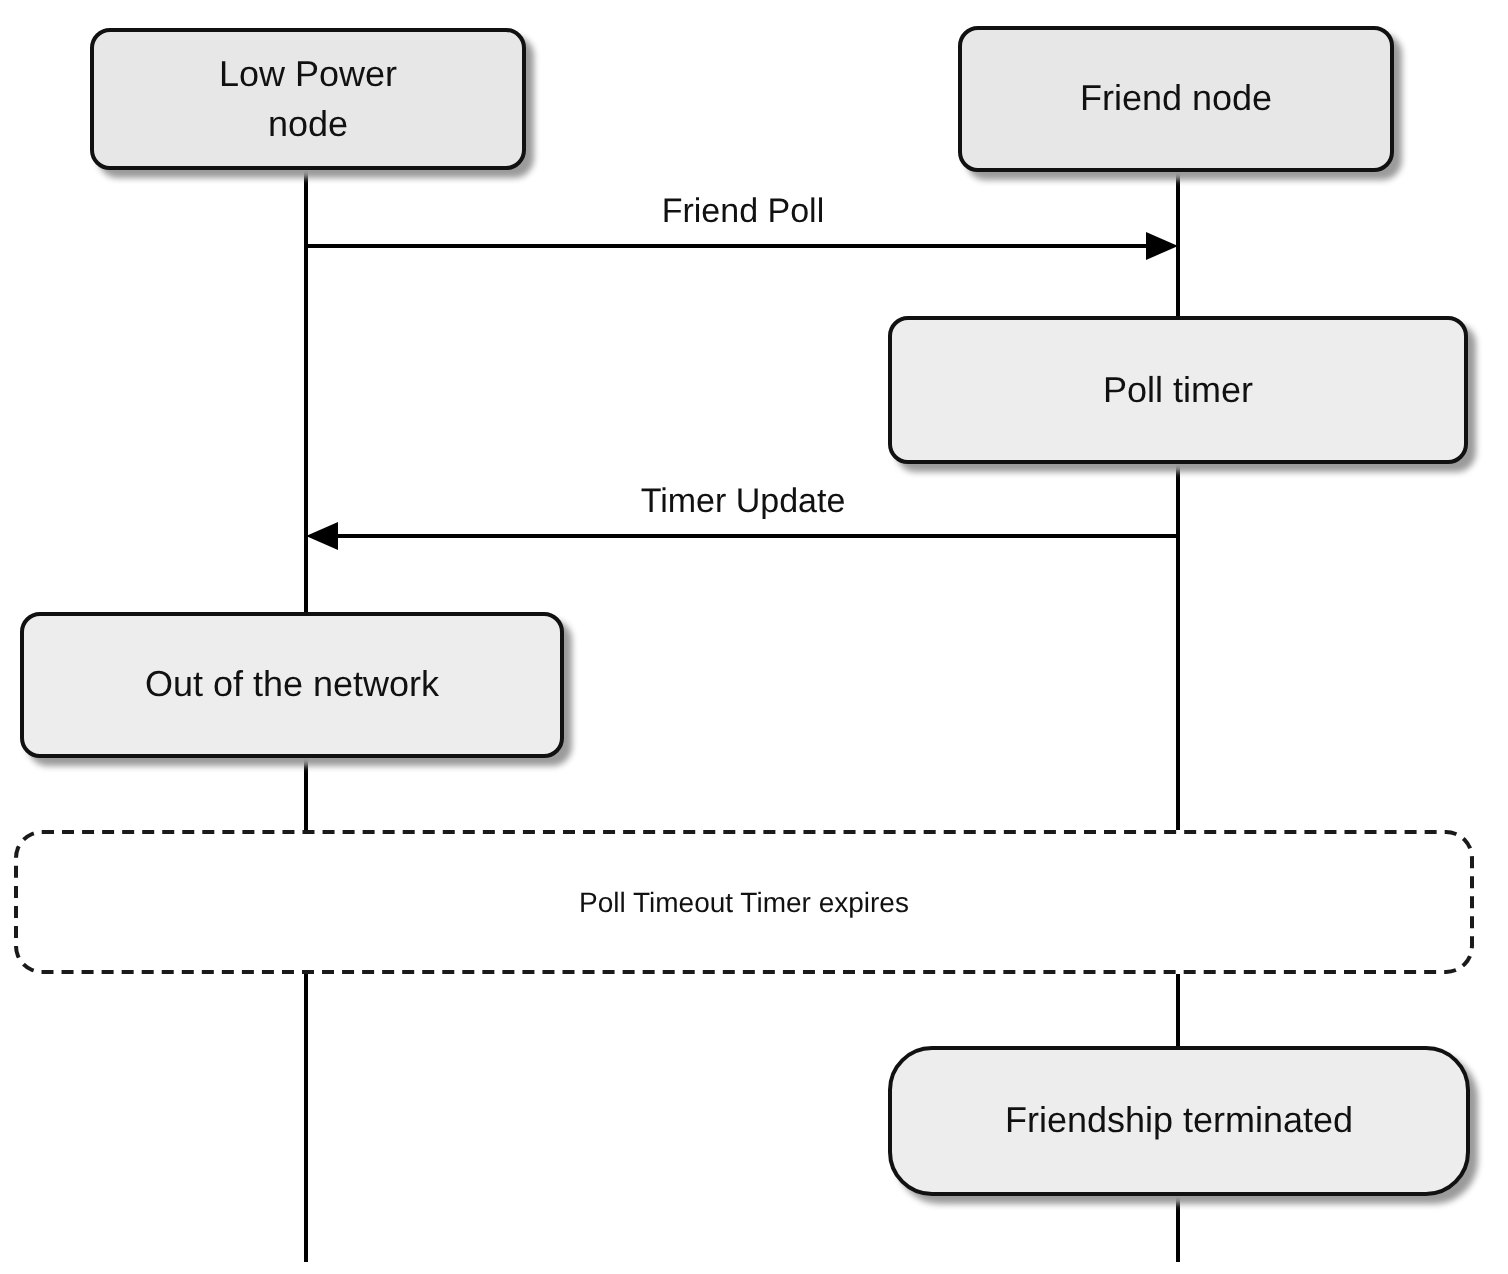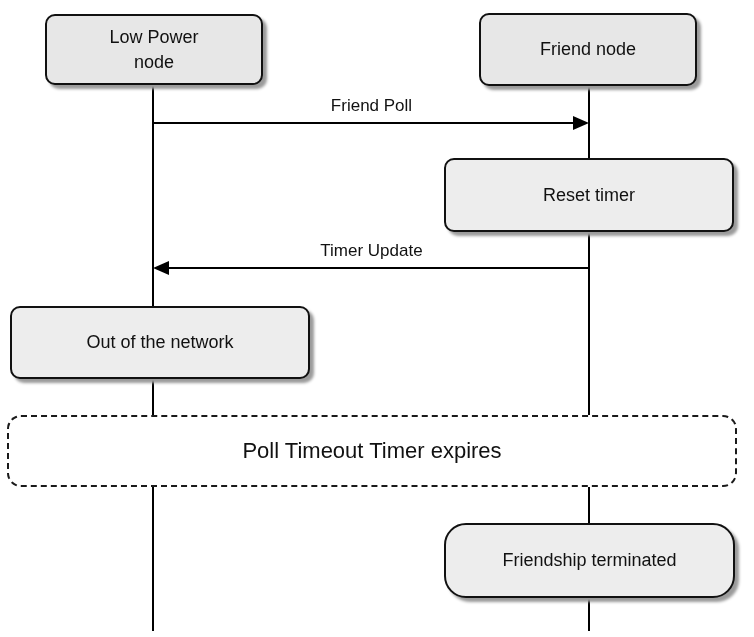--- a/index.html
+++ b/index.html
@@ -74,31 +74,31 @@
     left: 7px;
     top: 415px;
     width: 730px;
     height: 72px;
     background: #ffffff;
     border: 2px dashed #1a1a1a;
     border-radius: 14px;
     display: flex;
     align-items: center;
     justify-content: center;
-    font-size: 22px;
+    font-size: 14px;
     z-index: 2;
     box-sizing: border-box;
   }
   
   #lifeline-low-power   { left: 152px; top: 84px;  height: 547px; }
   #lifeline-friend      { left: 588px; top: 86px;  height: 545px; }
   #actor-low-power      { left: 45px;  top: 14px;  width: 218px; height: 71px; }
   #actor-friend         { left: 479px; top: 13px;  width: 218px; height: 73px; }
   #state-reset-timer    { left: 444px; top: 158px; width: 290px; height: 74px; }
-  #state-out-of-network { left: 10px;  top: 306px; width: 300px; height: 73px; }
+  #state-out-of-network { left: 10px;  top: 306px; width: 272px; height: 73px; }
   #state-friendship-terminated { left: 444px; top: 523px; width: 291px; height: 75px; border-radius: 22px; }
   #msg-line-friend-poll   { left: 153px; top: 122px; width: 424px; }
   #arrow-friend-poll      { left: 573px; top: 116px; }
   #label-friend-poll      { top: 96px; }
   #msg-line-friend-update { left: 165px; top: 267px; width: 424px; }
   #arrow-friend-update    { left: 153px; top: 261px; }
   #label-friend-update    { top: 241px; }
 </style>
 </head>
 <body>
@@ -113,21 +113,21 @@
   </div>
   <div id="actor-low-power" class="node-box">
     <span class="actor-label">Low Power node</span>
   </div>
 
   <div id="msg-line-friend-poll" class="msg-line"></div>
   <div id="arrow-friend-poll" class="arrowhead arrow-right"></div>
   <div id="label-friend-poll" class="msg-label">Friend Poll</div>
 
   <div id="state-reset-timer" class="node-box state-box">
-    <span>Reset timer</span>
+    <span>Poll timer</span>
   </div>
 
   <div id="msg-line-friend-update" class="msg-line"></div>
   <div id="arrow-friend-update" class="arrowhead arrow-left"></div>
   <div id="label-friend-update" class="msg-label">Timer Update</div>
 
   <div id="state-out-of-network" class="node-box state-box">
     <span>Out of the network</span>
   </div>
 

